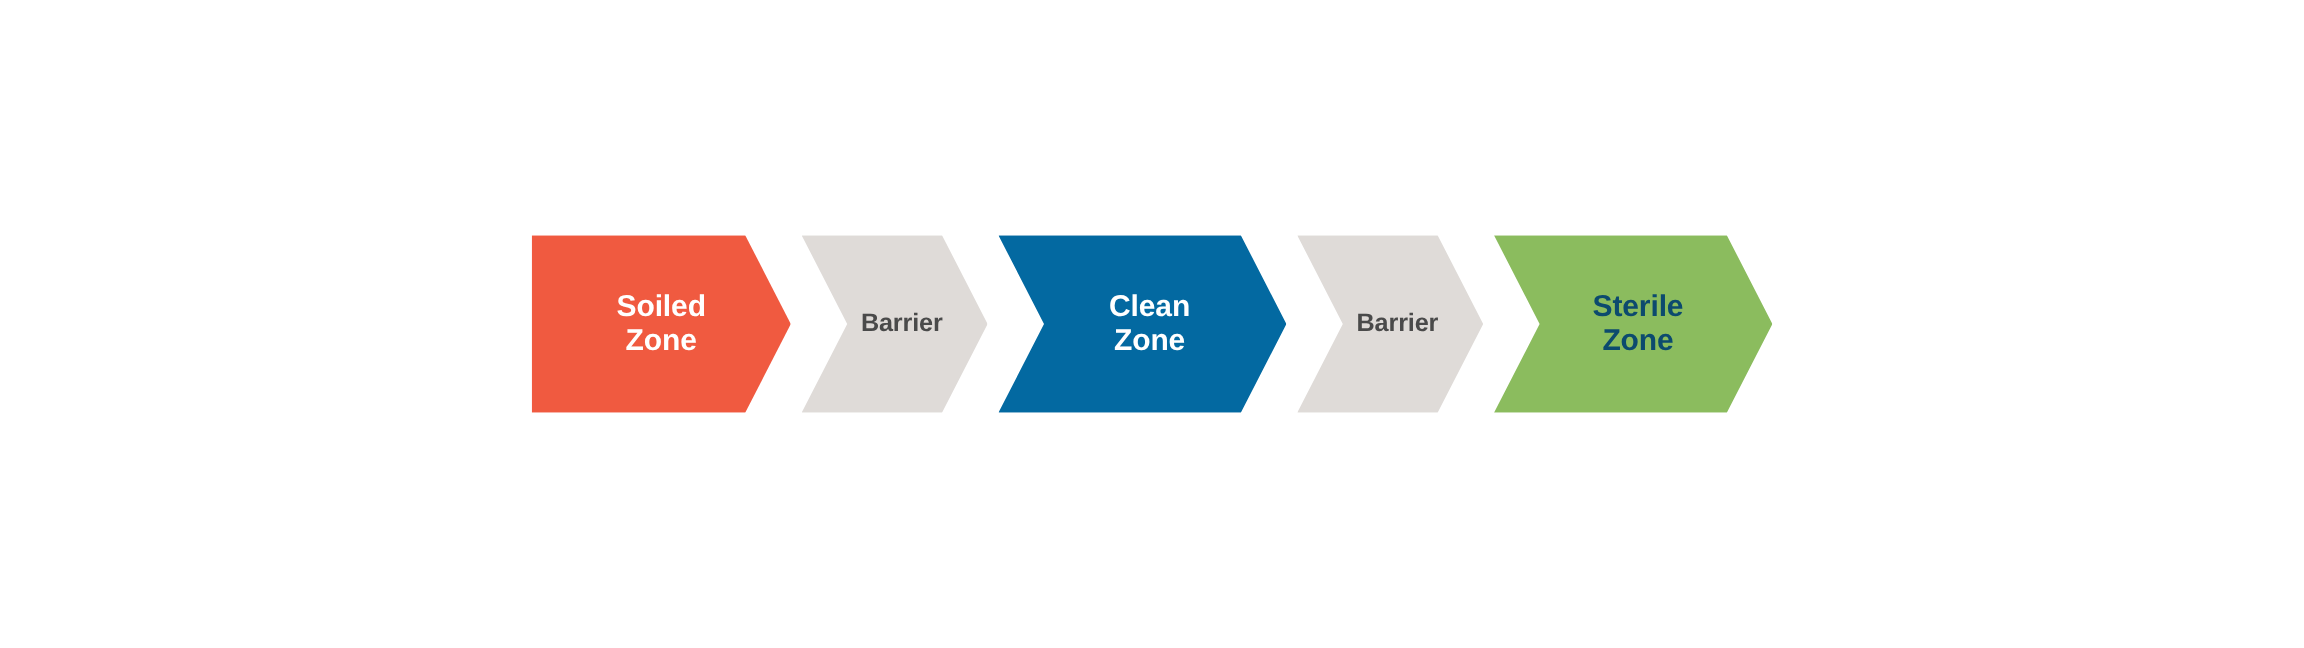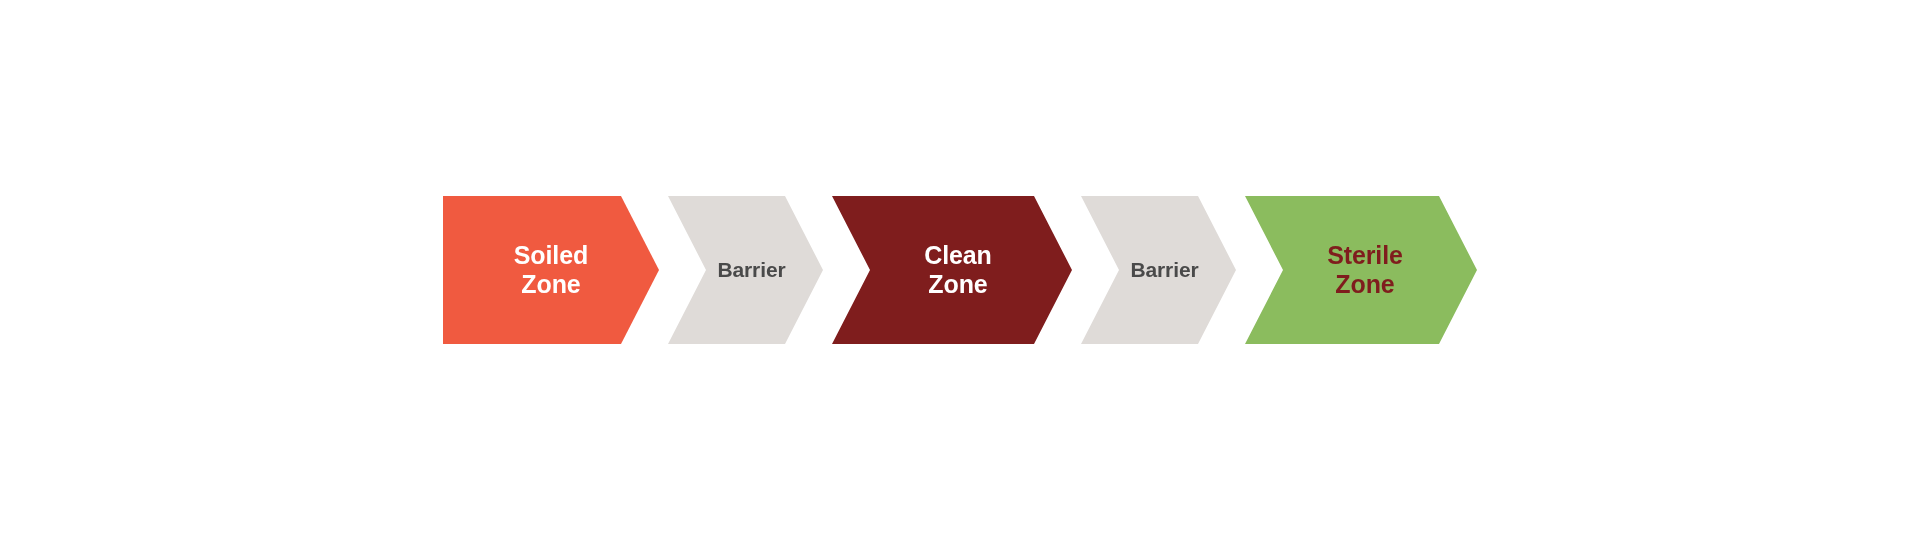--- a/index.html
+++ b/index.html
@@ -105,32 +105,32 @@
     </div>
 
     <div class="spacer"></div>
 
     <div class="chevron barrier mid seg-1" style="background: rgb(223, 219, 216);">
       <span class="chevron-label" style="color: rgb(74, 74, 74);">Barrier</span>
     </div>
 
     <div class="spacer"></div>
 
-    <div class="chevron zone mid seg-2" style="background: #7f1d1d;">
+    <div class="chevron zone mid seg-2" style="background: #0369a1;">
       <span class="chevron-label" style="color: rgb(255, 255, 255);">Clean
 Zone</span>
     </div>
 
     <div class="spacer"></div>
 
     <div class="chevron barrier mid seg-3" style="background: rgb(223, 219, 216);">
       <span class="chevron-label" style="color: rgb(74, 74, 74);">Barrier</span>
     </div>
 
     <div class="spacer"></div>
 
     <div class="chevron zone mid seg-4" style="background: rgb(139, 188, 94);">
-      <span class="chevron-label" style="color: #7f1d1d;">Sterile
+      <span class="chevron-label" style="color: #0c4a6e;">Sterile
 Zone</span>
     </div>
 
   </div>
 </div>
 
 </body></html>

